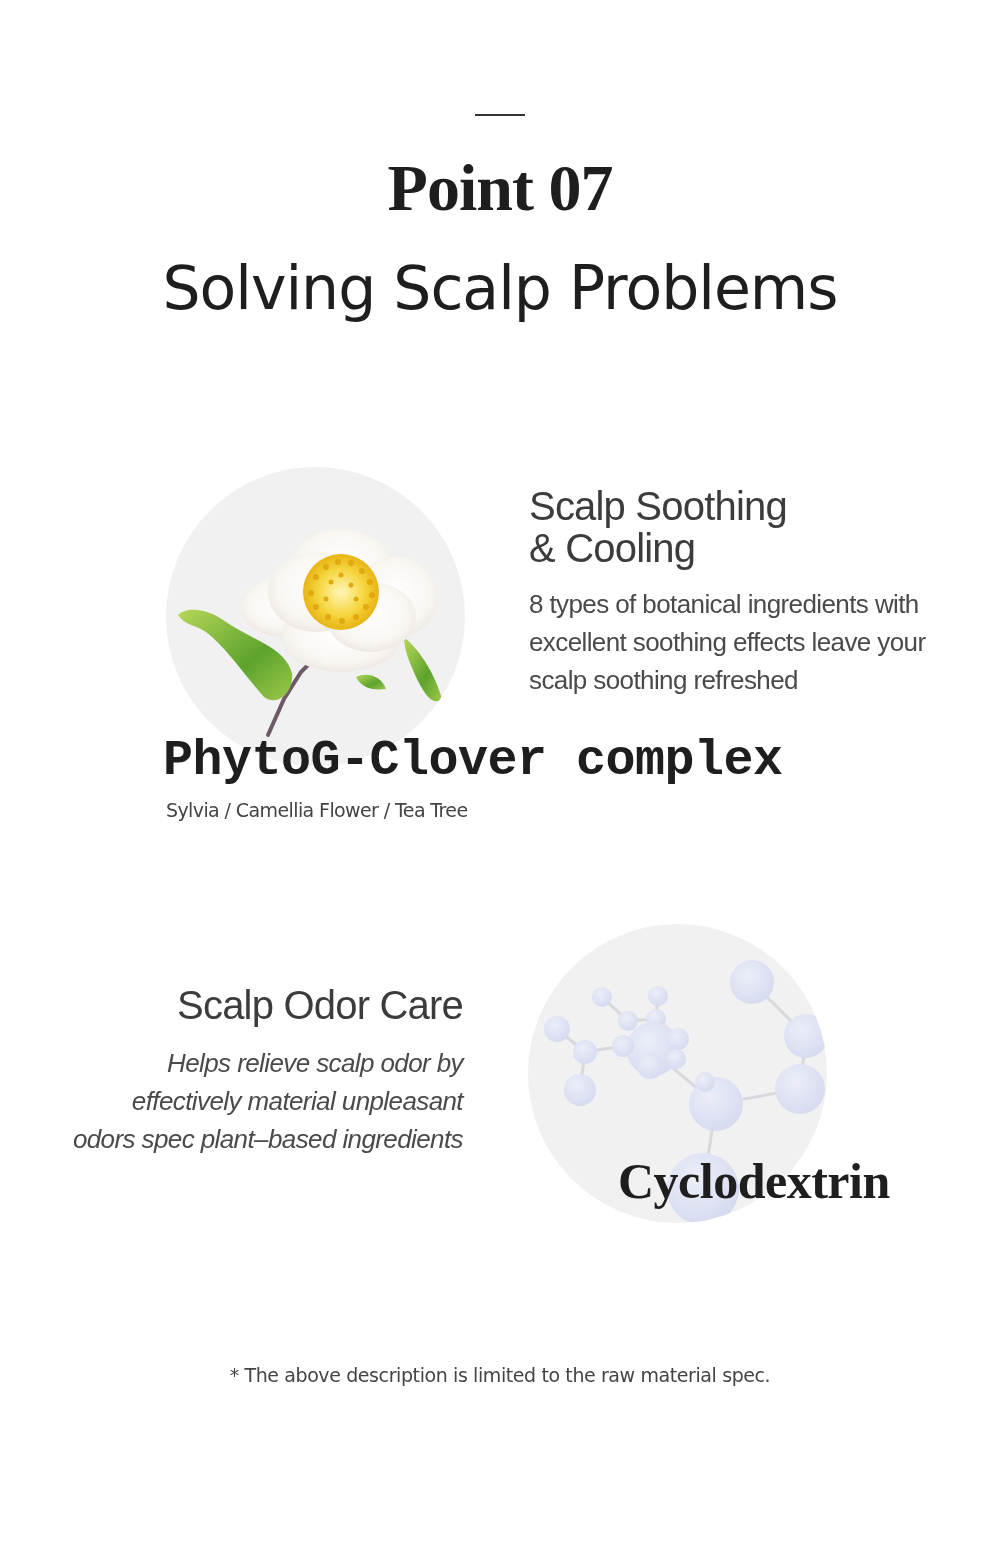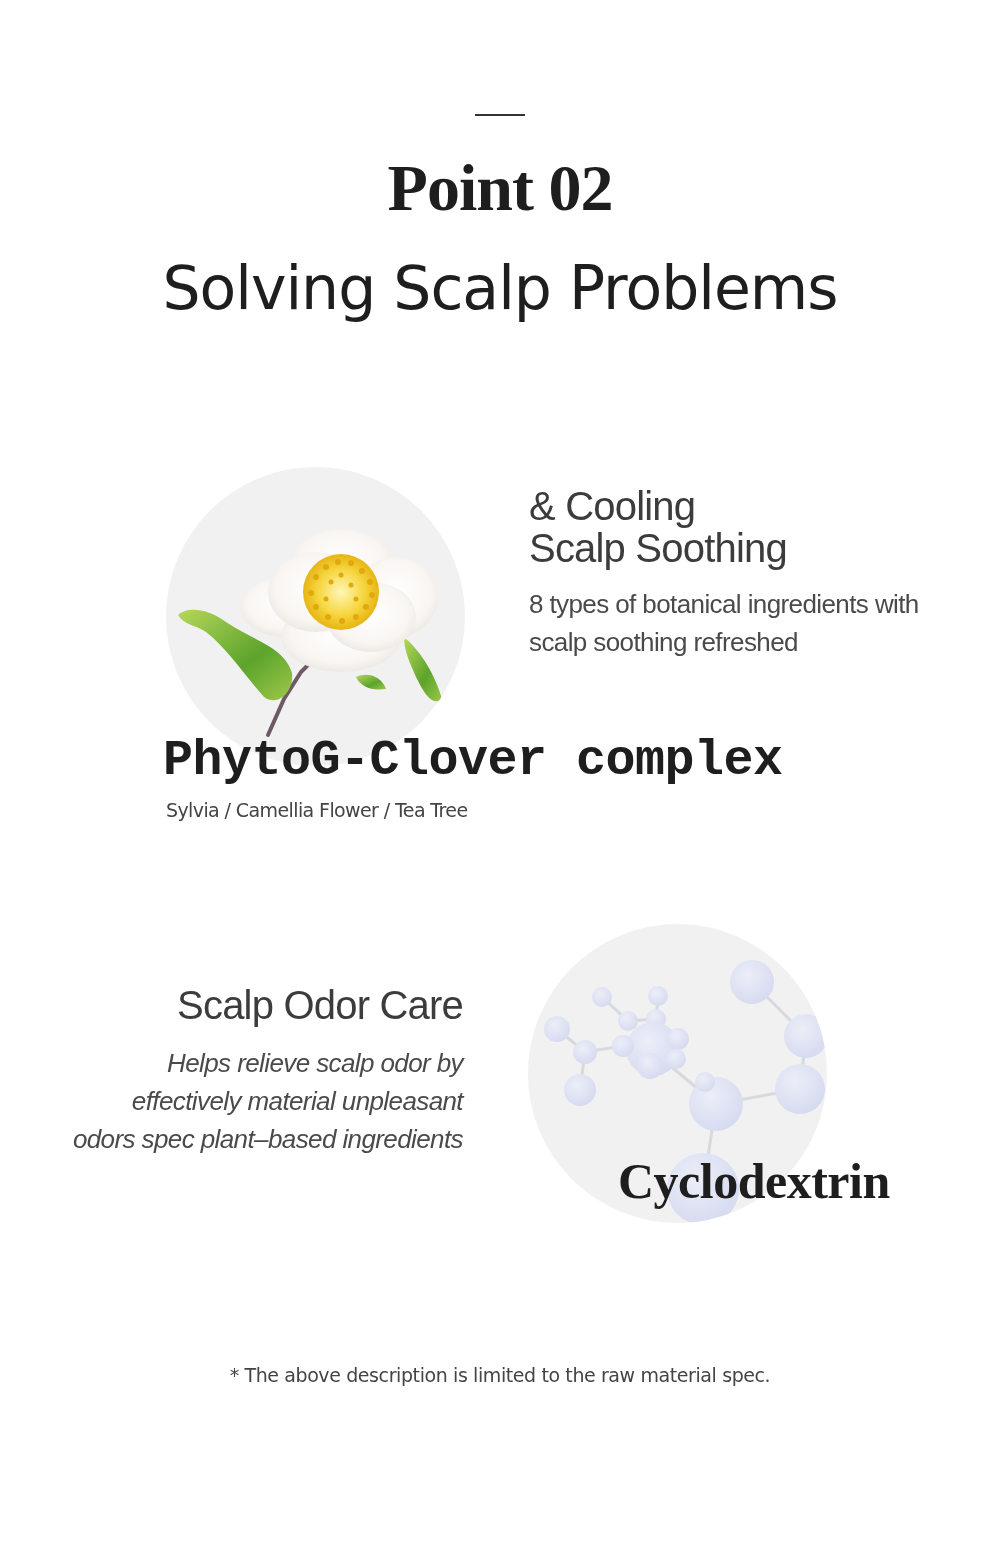--- a/index.html
+++ b/index.html
@@ -97,21 +97,21 @@
       font-family: "DejaVu Sans", sans-serif;
       font-size: 19px; line-height: 26px;
       color: #444; letter-spacing: -0.4px;
     }
     svg { display: block; }
   </style>
 </head>
 <body>
 
 <div class="abs top-divider"></div>
-<div class="abs point-title">Point 02</div>
+<div class="abs point-title">Point 07</div>
 <div class="abs section-title">Solving Scalp Problems</div>
 
 <div class="abs circle circle-1">
   <svg width="299" height="299" viewBox="0 0 299 299">
     <defs>
       <radialGradient id="petalG" cx="50%" cy="45%" r="60%">
         <stop offset="0%" stop-color="#ffffff"></stop>
         <stop offset="70%" stop-color="#f9f6f2"></stop>
         <stop offset="100%" stop-color="#e9e3de"></stop>
       </radialGradient>
@@ -161,25 +161,26 @@
         <circle cx="165" cy="115" r="2.5"></circle>
         <circle cx="185" cy="118" r="2.5"></circle>
       <circle cx="175" cy="108" r="2.5"></circle>
         <circle cx="190" cy="132" r="2.5"></circle>
         <circle cx="160" cy="132" r="2.5"></circle>
     </g>
   </svg>
 </div>
 
 <div class="abs feature-title f1-title">
+  <div>Scalp Soothing</div>
   <div>&amp; Cooling</div>
-  <div>Scalp Soothing</div>
 </div>
 <div class="abs feature-body f1-body">
   <div>8 types of botanical ingredients with</div>
+  <div>excellent soothing effects leave your</div>
   <div>scalp soothing refreshed</div>
 </div>
 
 <div class="abs ingredient-name ing1-name">PhytoG-Clover complex</div>
 <div class="abs ing1-sub">Sylvia / Camellia Flower / Tea Tree</div>
 
 <div class="abs feature-title f2-title">
   <div>Scalp Odor Care</div>
 </div>
 <div class="abs feature-body f2-body">

